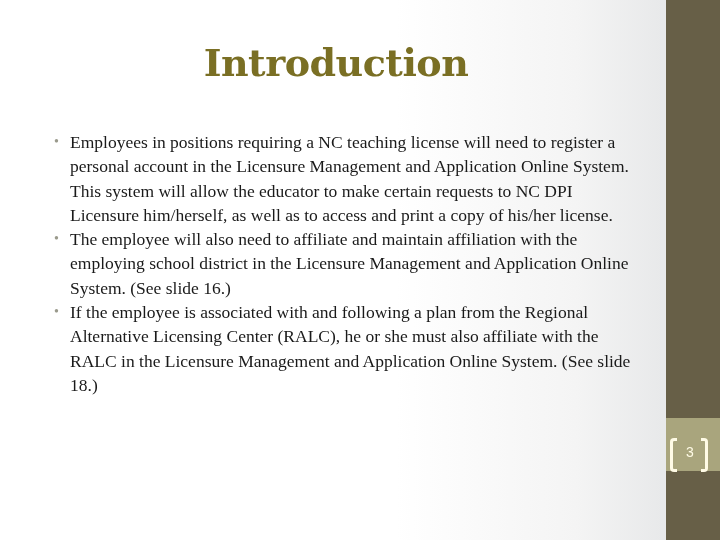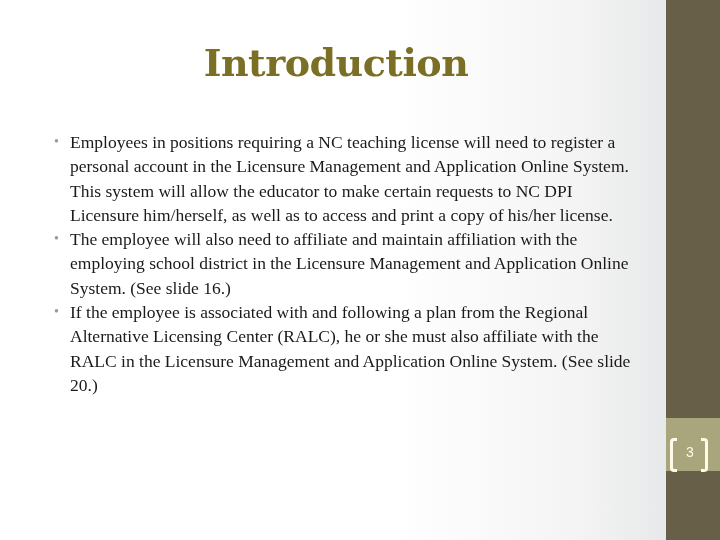--- a/index.html
+++ b/index.html
@@ -59,15 +59,15 @@
   <li class="bullet">
     <span class="bullet-dot">•</span>
     <span>Employees in positions requiring a NC teaching license will need to register a personal account in the Licensure Management and Application Online System. This system will allow the educator to make certain requests to NC DPI Licensure him/herself, as well as to access and print a copy of his/her license.</span>
   </li>
   <li class="bullet">
     <span class="bullet-dot">•</span>
     <span>The employee will also need to affiliate and maintain affiliation with the employing school district in the Licensure Management and Application Online System. (See slide 16.)</span>
   </li>
   <li class="bullet">
     <span class="bullet-dot">•</span>
-    <span>If the employee  is associated with and following a plan from the Regional Alternative Licensing Center (RALC), he or she must also affiliate with the RALC in the Licensure Management and Application Online System. (See slide 20.)</span>
+    <span>If the employee  is associated with and following a plan from the Regional Alternative Licensing Center (RALC), he or she must also affiliate with the RALC in the Licensure Management and Application Online System. (See slide 18.)</span>
   </li>
 </ul>
 
 </body></html>

